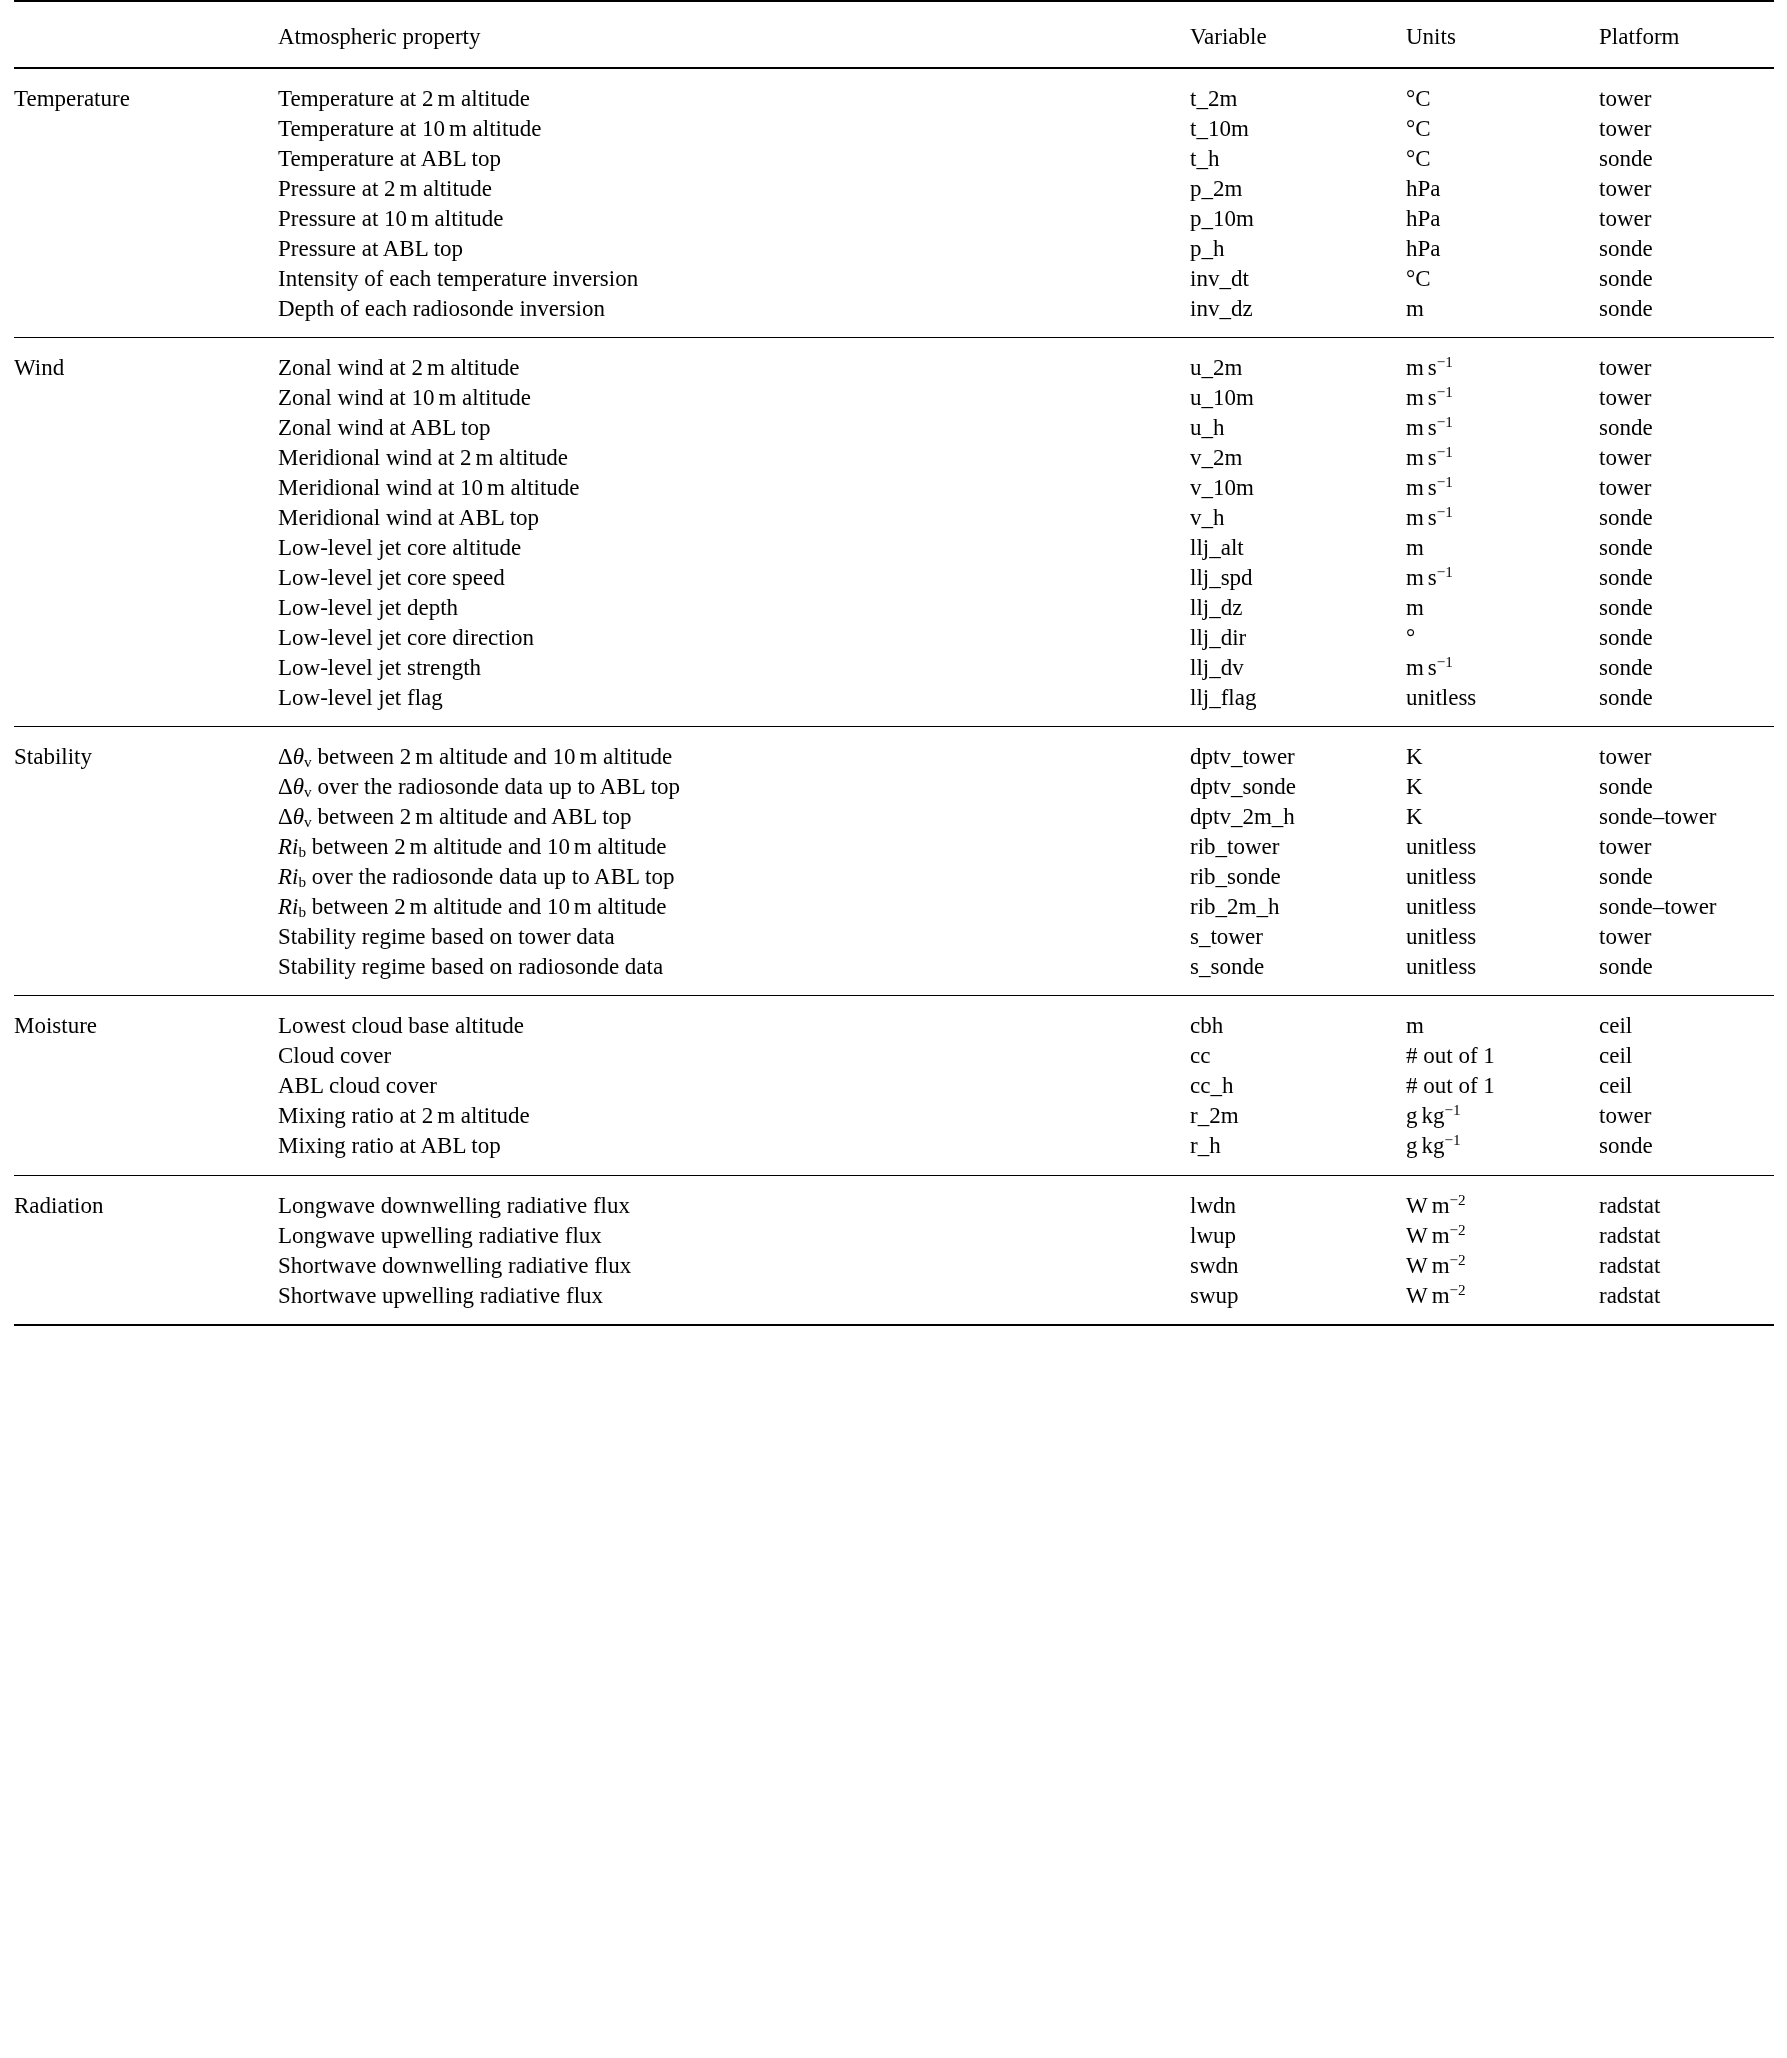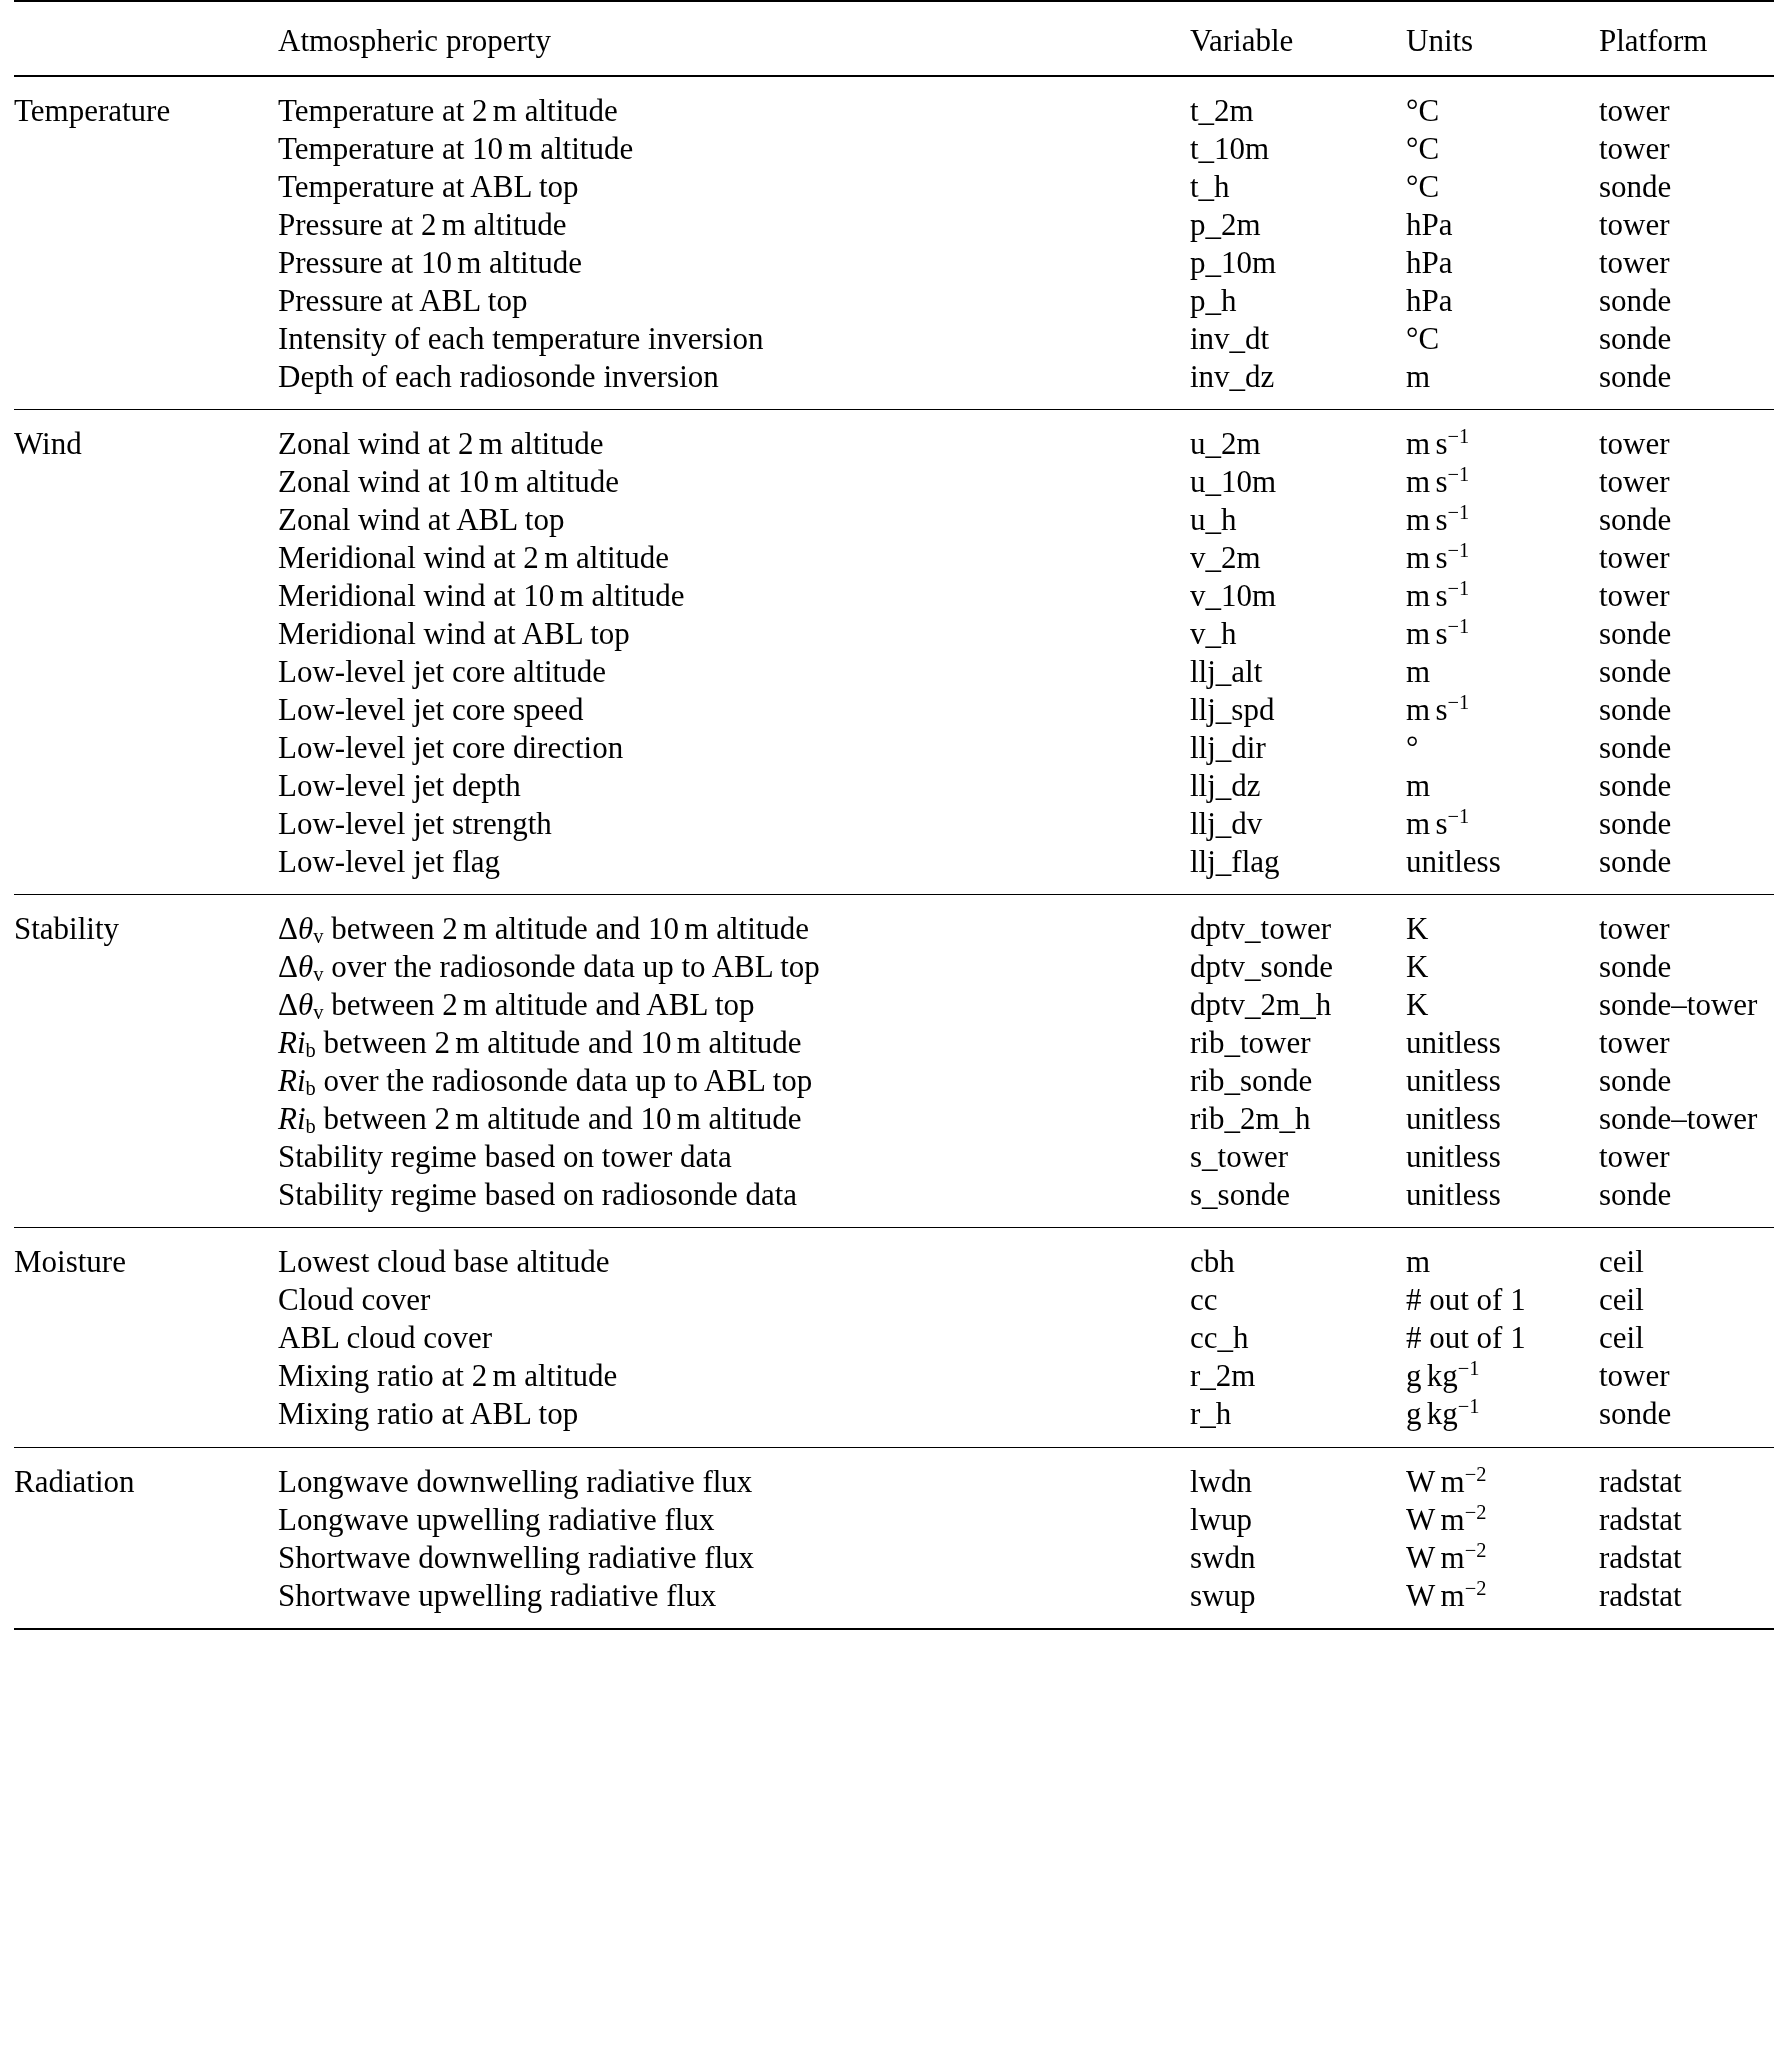--- a/index.html
+++ b/index.html
@@ -16,21 +16,21 @@
   }
   #table-root {
     box-sizing: border-box;
     width: 1787px;
     padding: 0 14px;
   }
   table.var-table {
     border-collapse: collapse;
     width: 1760px;
     table-layout: fixed;
-    font-size: 31px;
+    font-size: 23px;
   }
   table.var-table col.c-cat      { width: 264px; }
   table.var-table col.c-prop     { width: 912px; }
   table.var-table col.c-var      { width: 216px; }
   table.var-table col.c-units    { width: 193px; }
   table.var-table col.c-platform { width: 175px; }
 
   thead th {
     font-weight: normal;
     text-align: left;
@@ -383,44 +383,44 @@
           </td>
           <td>
             <div class="cellbox plat-cell">sonde</div>
           </td>
         </tr>
         <tr class="">
           <td>
             <div class="cellbox cat-cell"></div>
           </td>
           <td>
+            <div class="cellbox prop-cell">Low-level jet depth</div>
+          </td>
+          <td>
+            <div class="cellbox var-cell">llj_dz</div>
+          </td>
+          <td>
+            <div class="cellbox units-cell">m</div>
+          </td>
+          <td>
+            <div class="cellbox plat-cell">sonde</div>
+          </td>
+        </tr>
+        <tr class="">
+          <td>
+            <div class="cellbox cat-cell"></div>
+          </td>
+          <td>
             <div class="cellbox prop-cell">Low-level jet core direction</div>
           </td>
           <td>
             <div class="cellbox var-cell">llj_dir</div>
           </td>
           <td>
             <div class="cellbox units-cell">°</div>
-          </td>
-          <td>
-            <div class="cellbox plat-cell">sonde</div>
-          </td>
-        </tr>
-        <tr class="">
-          <td>
-            <div class="cellbox cat-cell"></div>
-          </td>
-          <td>
-            <div class="cellbox prop-cell">Low-level jet depth</div>
-          </td>
-          <td>
-            <div class="cellbox var-cell">llj_dz</div>
-          </td>
-          <td>
-            <div class="cellbox units-cell">m</div>
           </td>
           <td>
             <div class="cellbox plat-cell">sonde</div>
           </td>
         </tr>
         <tr class="">
           <td>
             <div class="cellbox cat-cell"></div>
           </td>
           <td>

